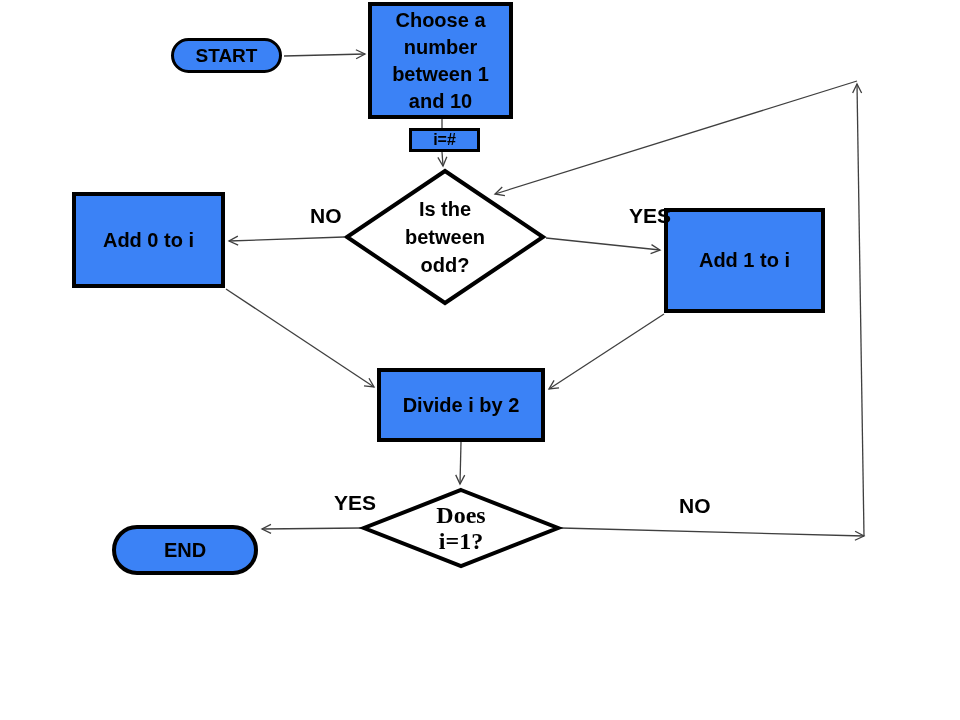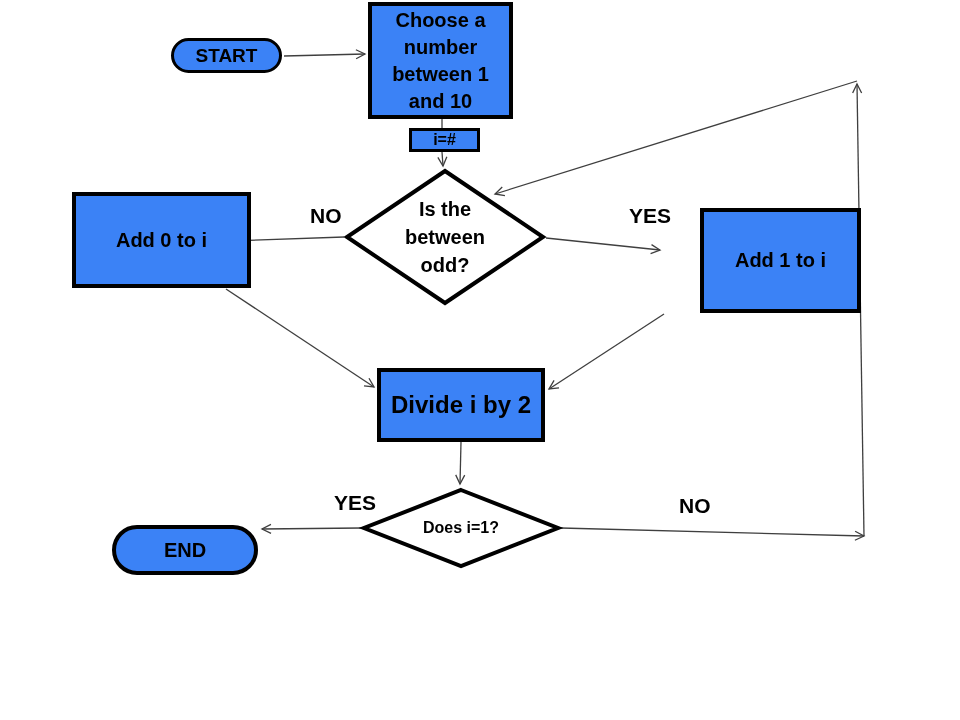--- a/index.html
+++ b/index.html
@@ -18,24 +18,24 @@
   .diamond .dshape{position:absolute;left:0;top:0;overflow:visible;}
   .dtext,.inner{position:relative;z-index:1;}
   .edge-label{position:absolute;font-weight:bold;font-size:21px;color:#000;z-index:2;margin-left:48px;}
 
   #node-start{left:171px;top:38px;width:111px;height:35px;font-size:19px;border-radius:18px;}
   #node-choose{left:368px;top:2px;width:145px;height:117px;font-size:20px;line-height:27px;}
   #node-choose .inner{width:110px;}
   #node-assign{left:409px;top:128px;width:71px;height:24px;font-size:16px;border-width:3px;}
   #node-isodd{left:345px;top:169px;width:200px;height:136px;font-size:20px;line-height:28px;}
   #node-isodd .dtext{width:112px;}
-  #node-add0{left:72px;top:192px;width:179px;height:96px;font-size:20px;}
-  #node-add1{left:700px;top:208px;width:161px;height:105px;font-size:20px;}
-  #node-divide{left:377px;top:368px;width:168px;height:74px;font-size:24px;}
-  #node-isone{left:362px;top:488px;width:198px;height:80px;font-size:16px;line-height:26px;}
+  #node-add0{left:72px;top:192px;width:153px;height:96px;font-size:20px;}
+  #node-add1{left:664px;top:208px;width:161px;height:105px;font-size:20px;}
+  #node-divide{left:377px;top:368px;width:168px;height:74px;font-size:20px;}
+  #node-isone{left:362px;top:488px;width:198px;height:80px;font-size:24px;line-height:26px;font-family:Liberation Serif, serif;}
   #node-isone .dtext{width:84px;}
   #node-end{left:112px;top:525px;width:146px;height:50px;font-size:20px;border-width:4px;border-radius:26px;}
 
   #label-no-left{left:262px;top:204px;}
   #label-yes-right{left:581px;top:204px;}
   #label-yes-bottom{left:286px;top:491px;}
   #label-no-bottom{left:631px;top:494px;}
 
   .connector{stroke:#3f3f3f;stroke-width:1.3;fill:none;}
   .dpoly{fill:#ffffff;stroke:#000000;stroke-width:4;stroke-linejoin:miter;}

